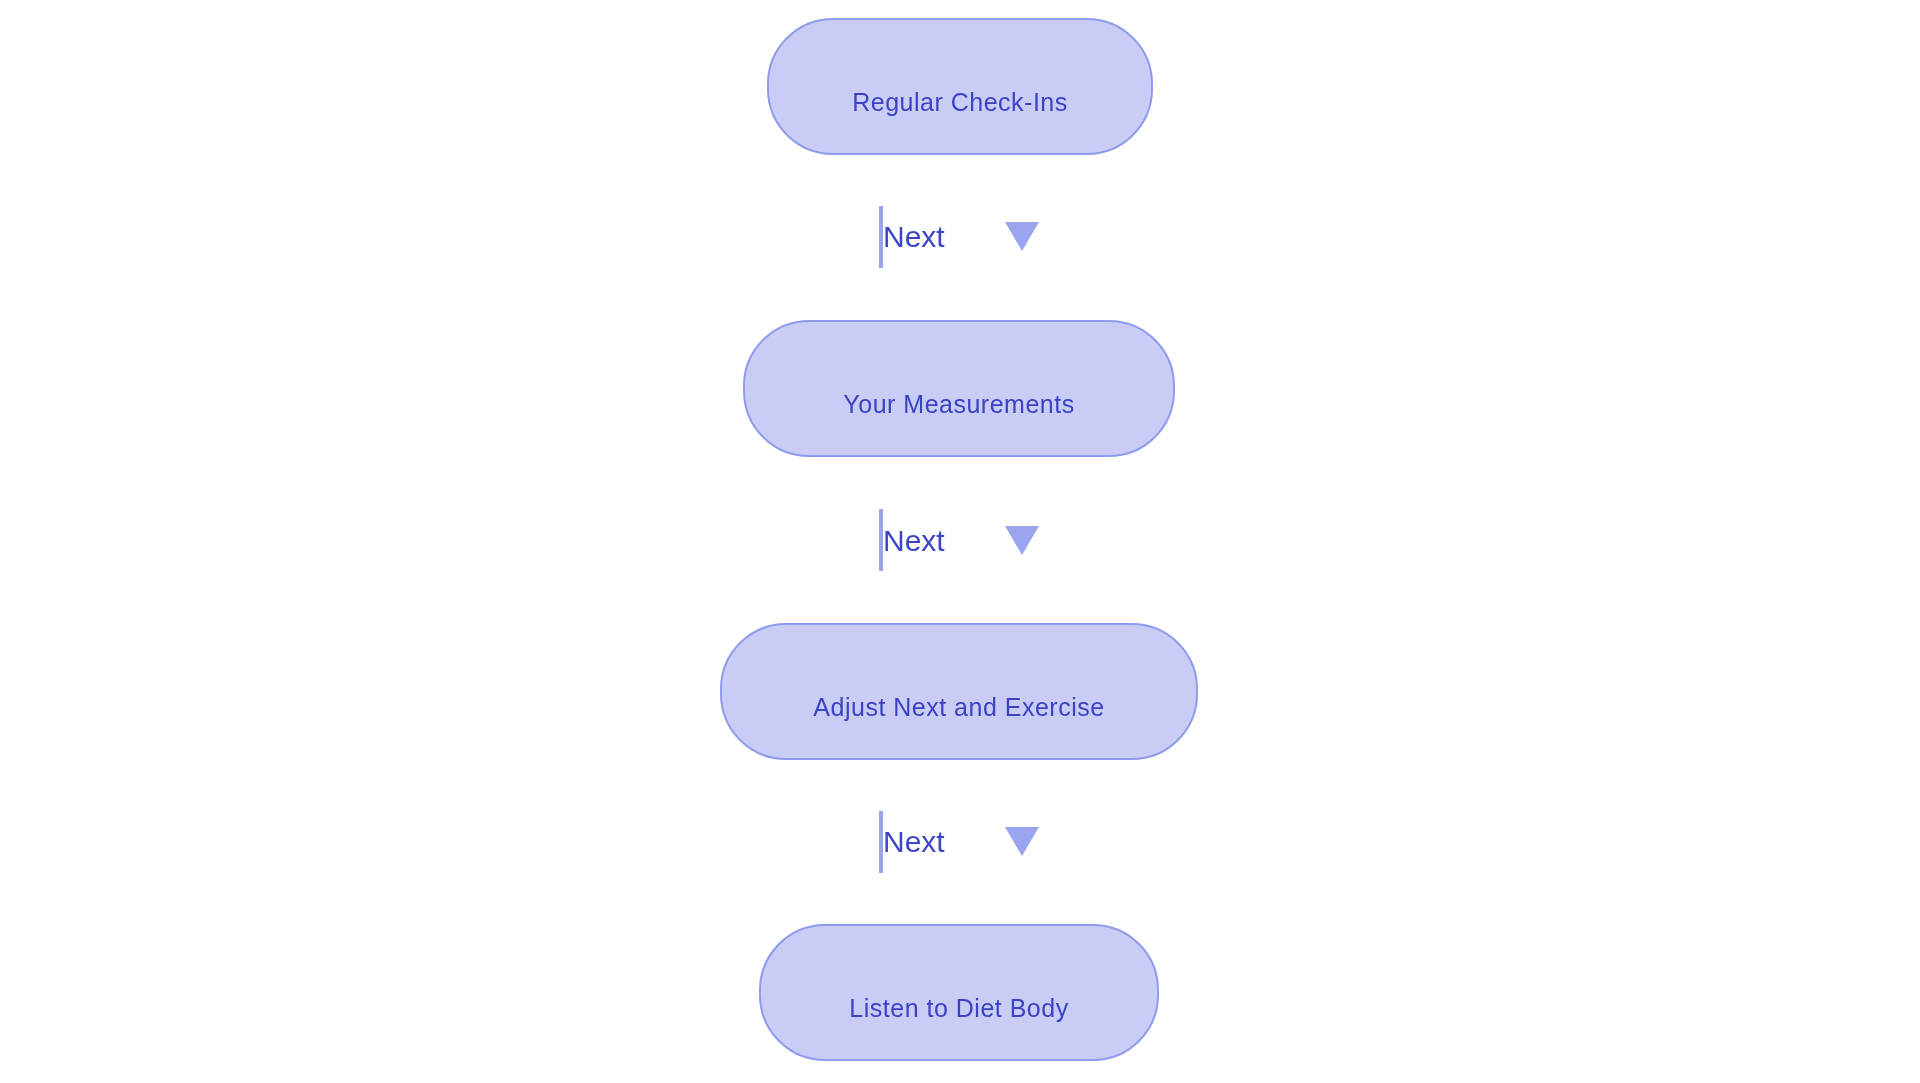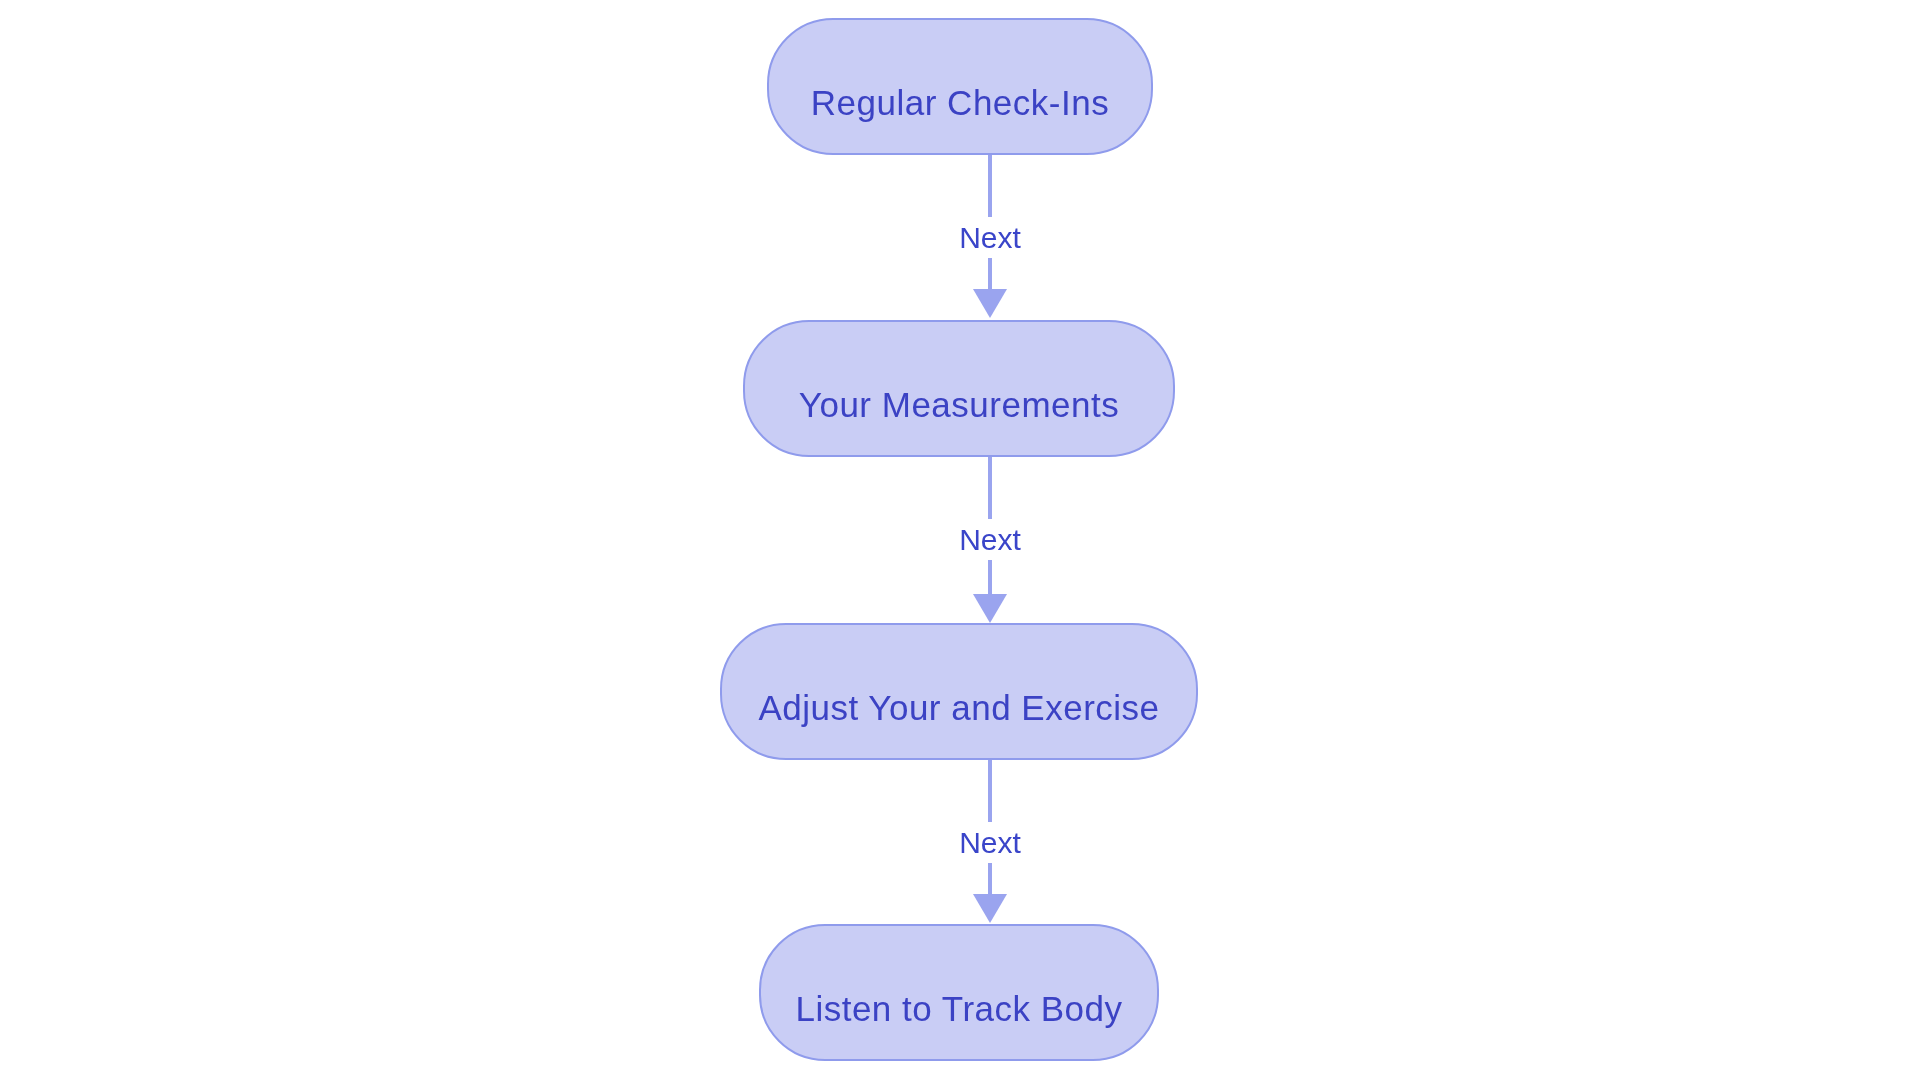--- a/index.html
+++ b/index.html
@@ -27,37 +27,37 @@
     height: 137px;
     background: var(--node-fill);
     border: 2px solid var(--node-border);
     border-radius: 66px;
     display: flex;
     align-items: center;
     justify-content: center;
   }
   .node .node-label {
     color: var(--node-text);
-    font-size: 35px;
+    font-size: 25px;
     font-weight: 500;
     letter-spacing: 0.5px;
     white-space: nowrap;
     margin-top: 32px;
   }
   .node1 { left: 767px; top: 18px;  width: 386px; }
   .node2 { left: 743px; top: 320px; width: 432px; }
   .node3 { left: 720px; top: 623px; width: 478px; }
   .node4 { left: 759px; top: 924px; width: 400px; }
 
   .edge {
     position: absolute;
-    left: 910px;
+    left: 879px;
     width: 160px;
     display: flex;
-    flex-direction: column;
+    flex-direction: row;
     align-items: center;
   }
   .edge1 { top: 155px; height: 163px; }
   .edge2 { top: 457px; height: 166px; }
   .edge3 { top: 760px; height: 163px; }
 
   .edge-seg {
     width: 4px;
     background: var(--edge-line);
   }
@@ -99,27 +99,27 @@
   </div>
 
   <div class="edge edge2">
     <div class="edge-seg top"></div>
     <span class="edge-label">Next</span>
     <div class="edge-seg bottom"></div>
     <div class="arrow-head"></div>
   </div>
 
   <div class="node node3">
-    <span class="node-label">Adjust Your and Exercise</span>
+    <span class="node-label">Adjust Next and Exercise</span>
   </div>
 
   <div class="edge edge3">
     <div class="edge-seg top"></div>
     <span class="edge-label">Next</span>
     <div class="edge-seg bottom"></div>
     <div class="arrow-head"></div>
   </div>
 
   <div class="node node4">
-    <span class="node-label">Listen to Track Body</span>
+    <span class="node-label">Listen to Diet Body</span>
   </div>
 
 </div>
 
 </body></html>

